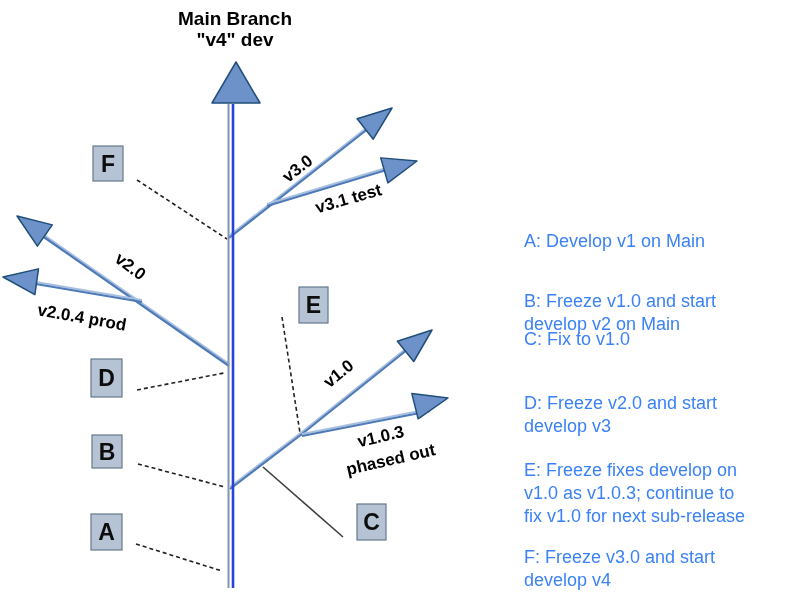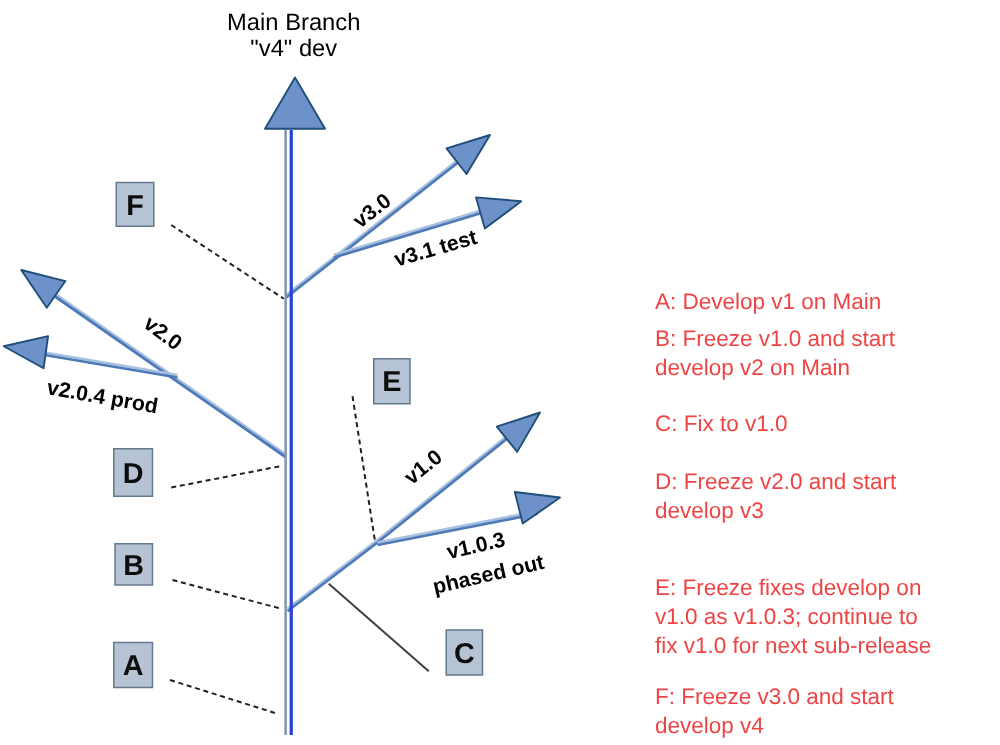--- a/index.html
+++ b/index.html
@@ -4,26 +4,26 @@
 <style>
   html,body{margin:0;padding:0;}
   body{
     width:800px;height:596px;position:relative;background:#ffffff;
     font-family:"Liberation Sans",sans-serif;color:#000;
     overflow:hidden;
   }
   #diagram{position:absolute;left:0;top:0;}
   .title{
     position:absolute;left:128px;top:8px;width:214px;
-    text-align:center;font-size:19px;font-weight:normal;line-height:21px;
+    text-align:center;font-size:19px;font-weight:bold;line-height:21px;
     white-space:pre-line;color:#000;
   }
   .legend-item{
     position:absolute;left:524px;width:266px;
-    font-size:18px;line-height:23px;white-space:pre-line;color:#ef4444;
+    font-size:18px;line-height:23px;white-space:pre-line;color:#3b82f6;
   }
   .branch-label{font-size:17px;font-weight:bold;fill:#000;}
   .marker-letter{font-size:23px;font-weight:bold;fill:#0d0d0d;text-anchor:middle;}
   .marker-box{fill:#b6c3d4;stroke:#64788c;stroke-width:1.2;}
   .dash{stroke:#202020;stroke-width:1.6;stroke-dasharray:4 3;fill:none;}
   .lightline{stroke:#a8c0e0;stroke-width:2.2;fill:none;}
   .steelline{stroke:#4e7ab8;stroke-width:2.2;fill:none;}
   .head{fill:#6d92ca;stroke:#1f4e79;stroke-width:1.5;stroke-linejoin:round;}
 </style>
 </head>
@@ -123,22 +123,22 @@
   <text class="branch-label" text-anchor="middle" transform="translate(81,323) rotate(10)">v2.0.4 prod</text>
   <text class="branch-label" text-anchor="middle" transform="translate(342,378) rotate(-39)">v1.0</text>
   <text class="branch-label" text-anchor="middle" transform="translate(382,442) rotate(-13)">v1.0.3</text>
   <text class="branch-label" text-anchor="middle" transform="translate(392,465) rotate(-13)">phased out</text>
 </svg>
 
 <div class="title">Main Branch
 "v4" dev</div>
 
 <div class="legend-item" style="top:230px">A: Develop v1 on Main</div>
-<div class="legend-item" style="top:260px">B: Freeze v1.0 and start
+<div class="legend-item" style="top:290px">B: Freeze v1.0 and start
 develop v2 on Main</div>
 <div class="legend-item" style="top:328px">C: Fix to v1.0</div>
-<div class="legend-item" style="top:374px">D: Freeze v2.0 and start
+<div class="legend-item" style="top:392px">D: Freeze v2.0 and start
 develop v3</div>
 <div class="legend-item" style="top:459px">E: Freeze fixes develop on
 v1.0 as v1.0.3; continue to
 fix v1.0 for next sub-release</div>
 <div class="legend-item" style="top:546px">F: Freeze v3.0 and start
 develop v4</div>
 
 </body></html>

